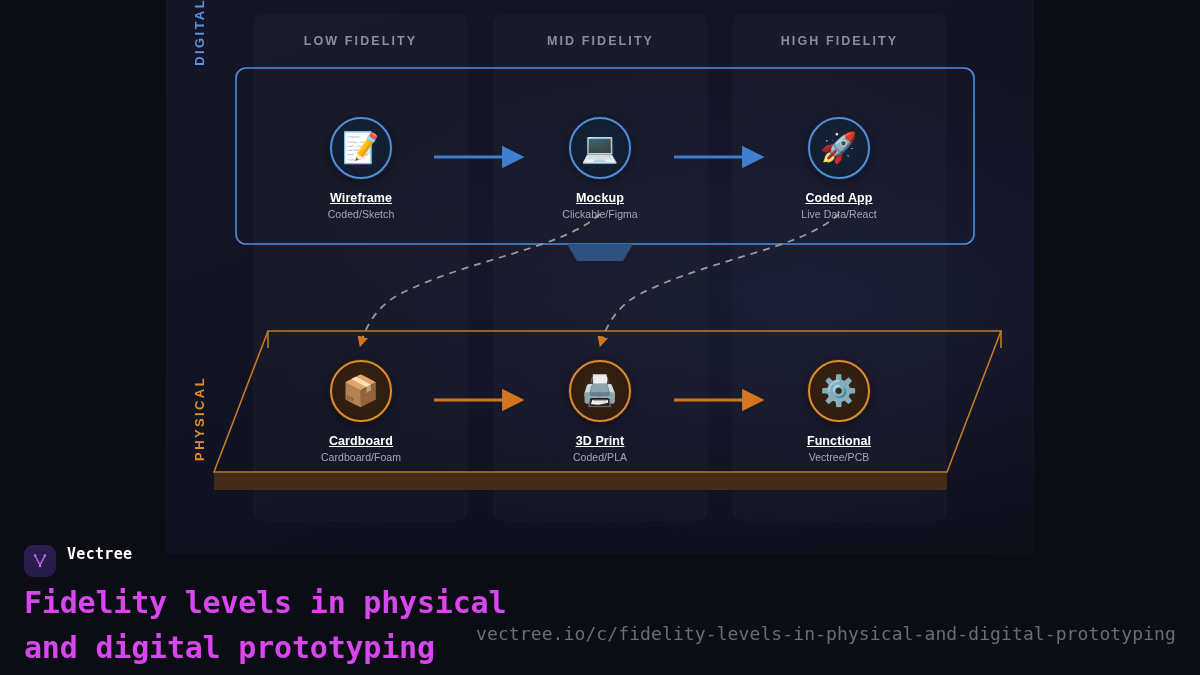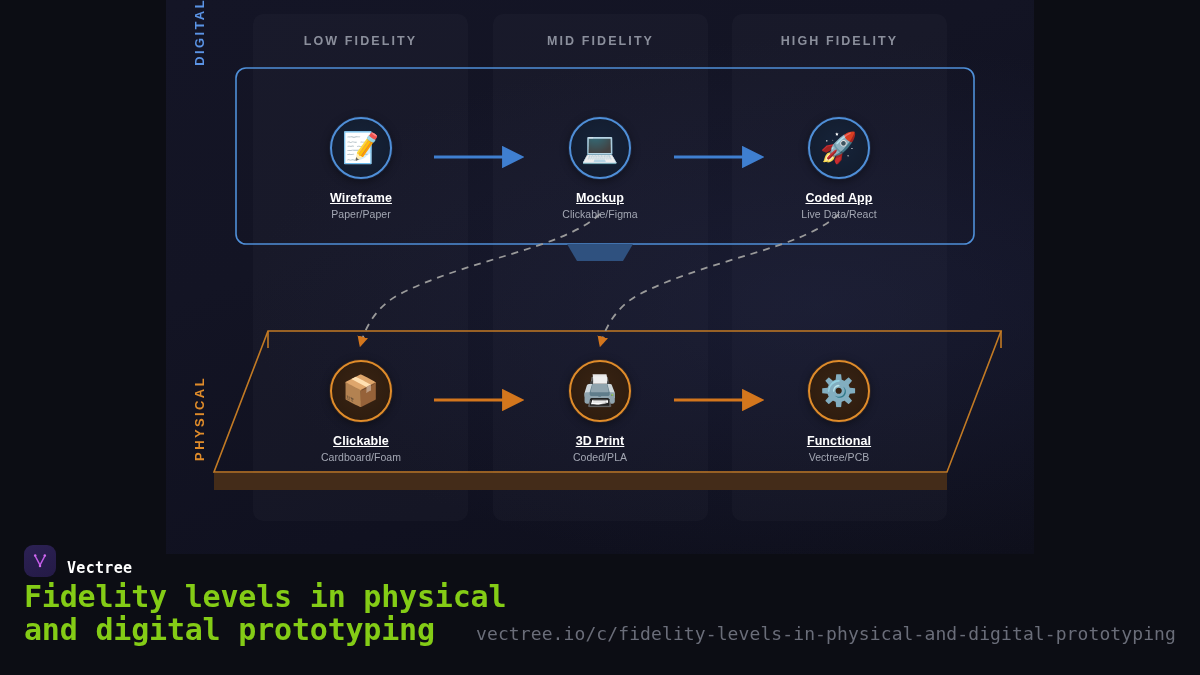--- a/index.html
+++ b/index.html
@@ -68,35 +68,35 @@
     box-shadow:0 0 0 1px rgba(224,140,42,.12), 0 2px 10px rgba(0,0,0,.45);
   }
   .node .n-title{
     margin-top:12px; font-size:12.5px; font-weight:700; color:#ffffff; letter-spacing:.1px;text-decoration:underline;
   }
   .node .n-sub{
     margin-top:3px; font-size:10.5px; color:#a3a7b3; letter-spacing:.05px;
   }
 
   
-  .brand{ position:absolute; left:24px; top:545px; display:flex; align-items:flex-end; gap:11px; }
+  .brand{ position:absolute; left:24px; top:545px; display:flex; align-items:flex-start; gap:11px; }
   .brand-mark{
     width:32px; height:32px; border-radius:9px;
     background:linear-gradient(150deg,#2c2154 0%,#241a46 100%);
     display:flex; align-items:center; justify-content:center;
   }
   .brand-name{
     font-family:"DejaVu Sans Mono", monospace;
     font-size:15px; font-weight:700; color:#ffffff; letter-spacing:.3px;
   }
   .headline{
     position:absolute; left:24px; top:580px;
     font-family:"DejaVu Sans Mono", monospace;
-    font-size:30px; font-weight:700; line-height:33px;
-    color:#84cc16; letter-spacing:-.2px; white-space:pre-line;
+    font-size:30px; font-weight:700; line-height:45px;
+    color:#d946ef; letter-spacing:-.2px; white-space:pre-line;
   }
   .url{
     position:absolute; right:24px; top:623px;
     font-family:"DejaVu Sans Mono", monospace;
     font-size:18px; color:#6a6d79; letter-spacing:.1px;
   }
 </style>
 </head>
 <body>
 
@@ -148,36 +148,36 @@
     <line x1="434" y1="400" x2="520" y2="400" stroke="#d3761d" stroke-width="3.2" marker-end="url(#ah-orange)"></line>
     <line x1="674" y1="400" x2="760" y2="400" stroke="#d3761d" stroke-width="3.2" marker-end="url(#ah-orange)"></line>
 
     <path d="M600,214 C560,250 470,258 398,295 C378,306 366,325 361,343" fill="none" stroke="#9a9a9a" stroke-width="1.8" stroke-dasharray="7 6" marker-end="url(#ah-orange-sm)"></path>
     <path d="M839,214 C800,250 710,258 638,295 C618,306 606,325 601,343" fill="none" stroke="#9a9a9a" stroke-width="1.8" stroke-dasharray="7 6" marker-end="url(#ah-orange-sm)"></path>
   </svg>
 
   <div class="node digital" style="left:286px; top:117px;">
     <div class="circle">📝</div>
     <div class="n-title">Wireframe</div>
-    <div class="n-sub">Paper/Paper</div>
+    <div class="n-sub">Coded/Sketch</div>
   </div>
   <div class="node digital" style="left:525px; top:117px;">
     <div class="circle">💻</div>
     <div class="n-title">Mockup</div>
     <div class="n-sub">Clickable/Figma</div>
   </div>
   <div class="node digital" style="left:764px; top:117px;">
     <div class="circle">🚀</div>
     <div class="n-title">Coded App</div>
     <div class="n-sub">Live Data/React</div>
   </div>
 
   <div class="node physical" style="left:286px; top:360px;">
     <div class="circle">📦</div>
-    <div class="n-title">Clickable</div>
+    <div class="n-title">Cardboard</div>
     <div class="n-sub">Cardboard/Foam</div>
   </div>
   <div class="node physical" style="left:525px; top:360px;">
     <div class="circle">🖨️</div>
     <div class="n-title">3D Print</div>
     <div class="n-sub">Coded/PLA</div>
   </div>
   <div class="node physical" style="left:764px; top:360px;">
     <div class="circle">⚙️</div>
     <div class="n-title">Functional</div>

